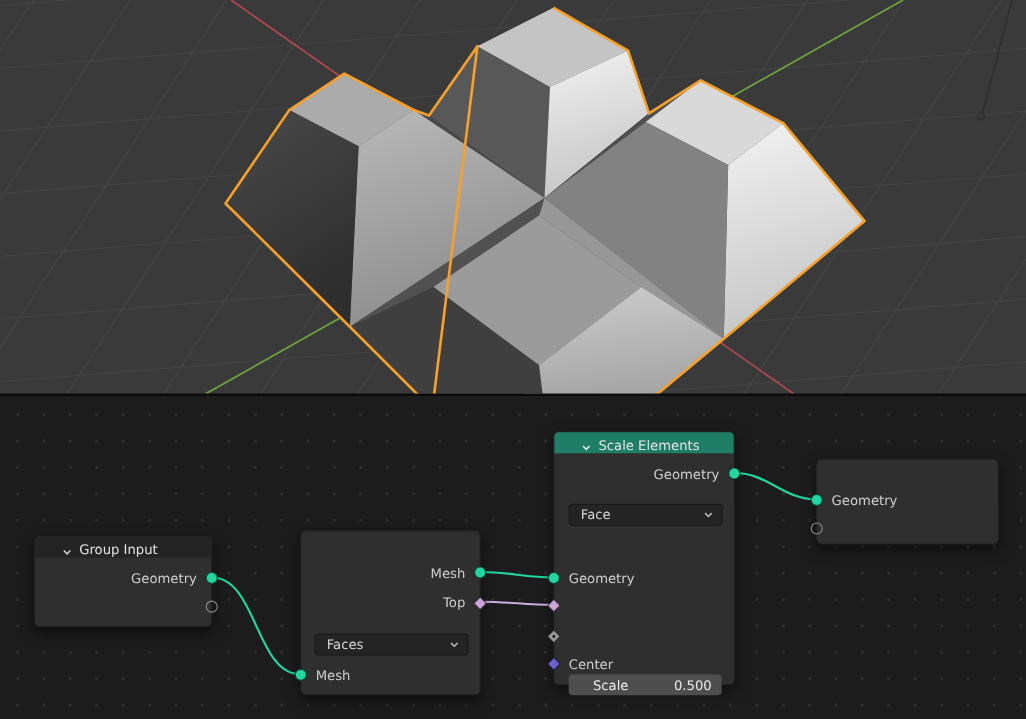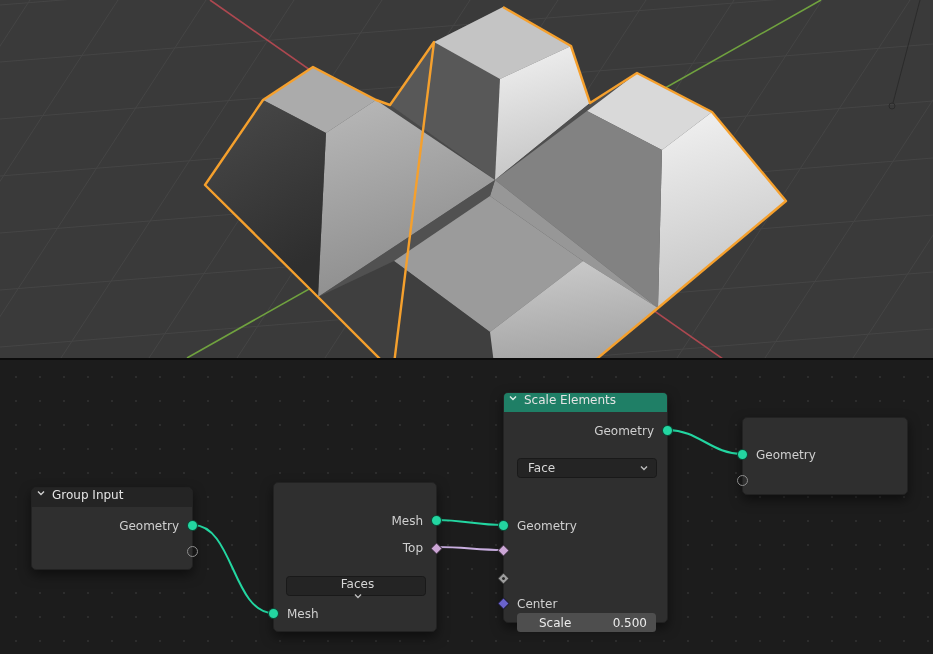--- a/index.html
+++ b/index.html
@@ -11,21 +11,21 @@
   .viewport svg{display:block;}
 
   
   .editor{position:absolute;left:0;top:358px;width:933px;height:296px;background:#1c1c1c;
           background-image:radial-gradient(#2d2d2d 1.2px,transparent 1.5px);
           background-size:24px 24px;background-position:4px 5px;border-top:2px solid #0c0c0c;box-sizing:border-box;}
   .wires{position:absolute;left:0;top:0;width:933px;height:296px;pointer-events:none;}
 
   .node{position:absolute;background:#2f2f2f;border:1px solid #222;border-radius:5px;
         box-shadow:0 5px 12px rgba(0,0,0,.5);box-sizing:border-box;}
-  .node-header{height:19px;display:flex;align-items:flex-start;gap:6px;padding:0 4px;
+  .node-header{height:19px;display:flex;align-items:flex-end;gap:6px;padding:0 24px;
                border-radius:4px 4px 0 0;font-size:12px;color:#e4e4e4;}
   .hdr-dark{background:#242424;}
   .hdr-teal{background:#1f7f66;}
   .chev{width:10px;height:10px;flex:0 0 auto;}
   .chev svg{display:block;}
 
   .row{position:absolute;left:0;right:0;height:20px;line-height:20px;font-size:12px;color:#cfcfcf;}
   .row.out{text-align:right;padding-right:13px;}
   .row.in{text-align:left;padding-left:13px;}
 
@@ -142,21 +142,21 @@
 
   <div class="node" style="left:273px;top:122px;width:164px;height:150px;">
     <div class="row out" style="top:28px;">
       <span>Mesh</span>
     </div>
     <div class="row out" style="top:55px;">
       <span>Top</span>
     </div>
     <span class="sock right geometry" style="top:32px;"></span>
     <span class="diam right boolean" style="top:61px;"></span>
-    <div class="dropdown" style="left:12px;width:140px;top:93px;flex-direction:column;">
+    <div class="dropdown" style="left:12px;width:140px;top:93px;">
       <span>Faces</span>
       <span class="chev">
           <svg width="10" height="10" viewBox="0 0 10 10">
             <polyline points="2,3.5 5,6.5 8,3.5" fill="none" stroke="#bdbdbd" stroke-width="1.4"></polyline>
           </svg>
         </span>
     </div>
     <div class="row in" style="top:121px;">
       <span>Mesh</span>
     </div>

